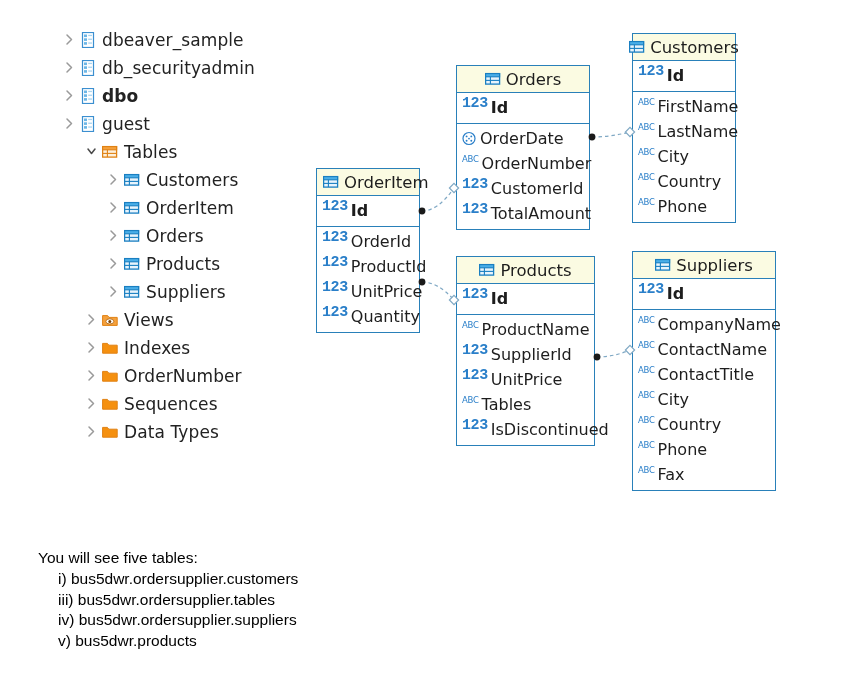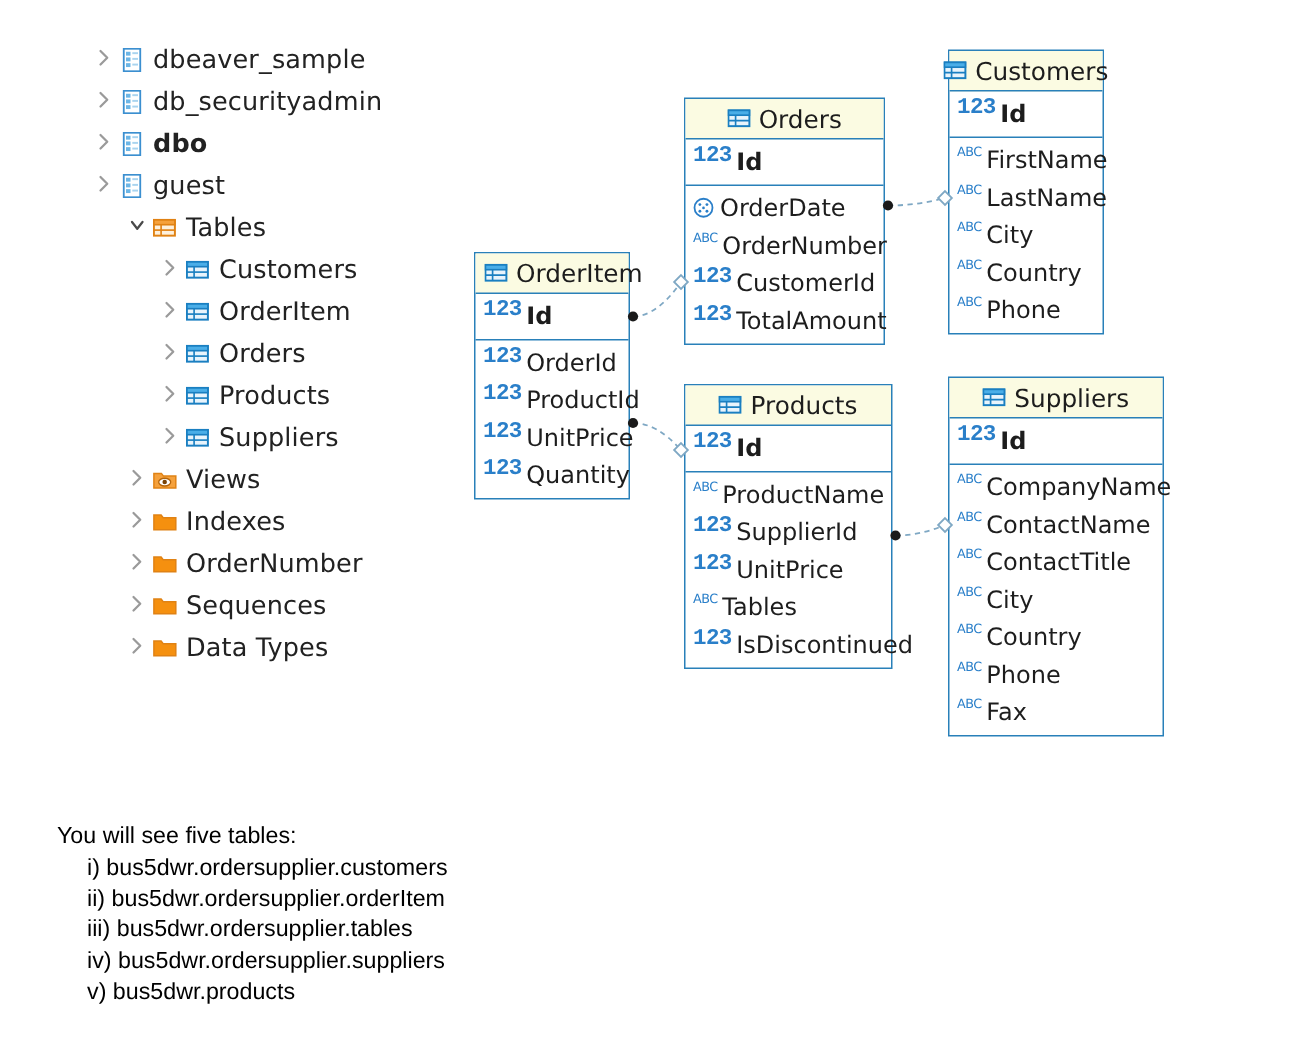--- a/index.html
+++ b/index.html
@@ -710,17 +710,16 @@
     <g>
       <path d="M 597 357 Q 613.5 357 630 350" fill="none" stroke="#7fa8c4" stroke-width="1.2" stroke-dasharray="3.5,3"></path>
       <circle cx="597" cy="357" r="3.4" fill="#1a1a1a"></circle>
       <path d="M 630 345.4 L 634.6 350 L 630 354.6 L 625.4 350 Z" fill="#ffffff" stroke="#7fa8c4" stroke-width="1.2"></path>
     </g>
   </svg>
 
 <div id="notes">
   <div>You will see five tables:</div>
   <div class="indent">i) bus5dwr.ordersupplier.customers</div>
-  <div class="indent">ii) bus5dwr.ordersupplier.orderItem</div>
   <div class="indent">iii) bus5dwr.ordersupplier.tables</div>
   <div class="indent">iv) bus5dwr.ordersupplier.suppliers</div>
   <div class="indent">v) bus5dwr.products</div>
 </div>
 
 </body></html>

